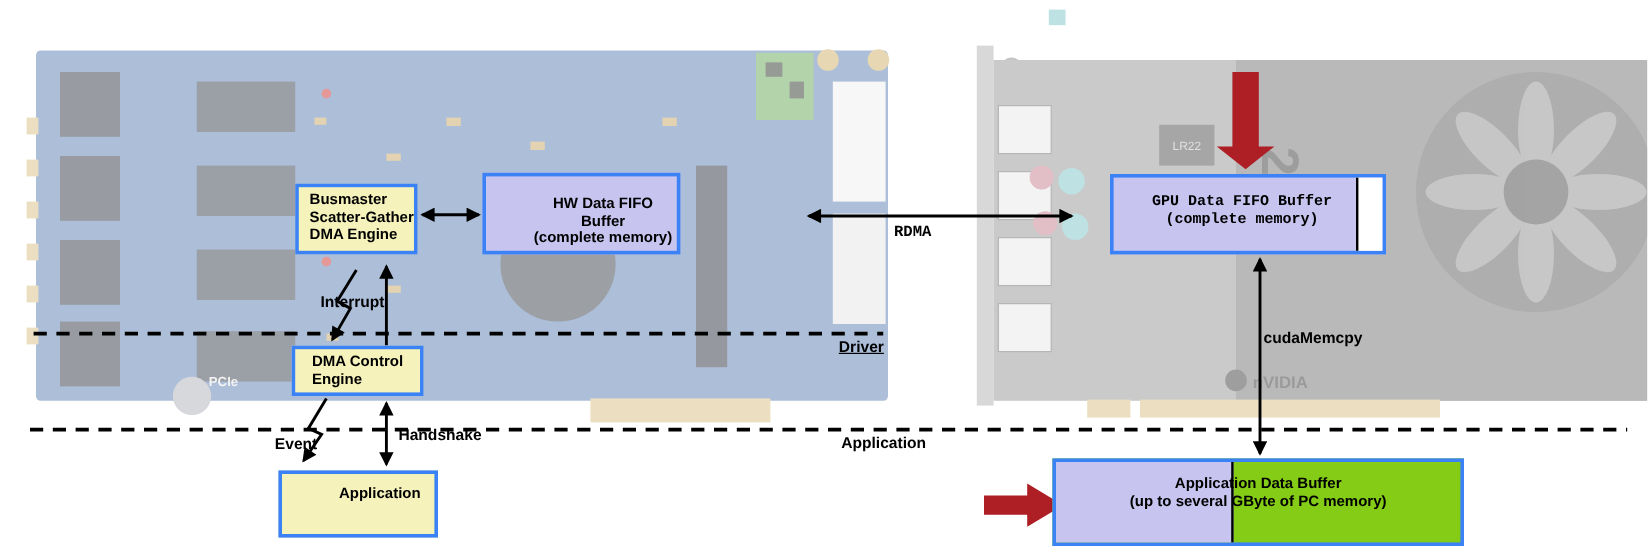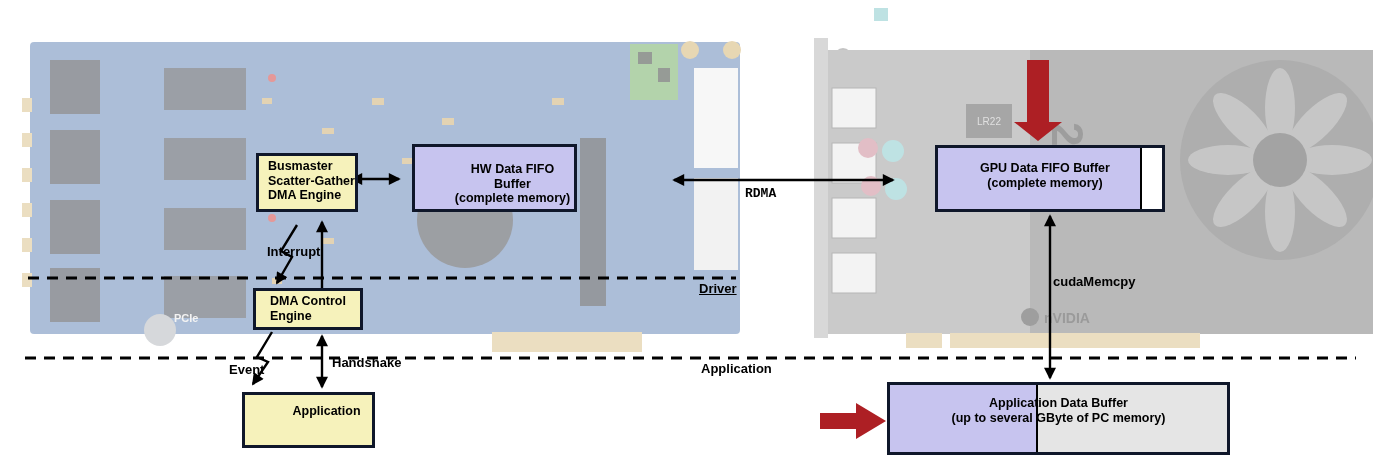--- a/index.html
+++ b/index.html
@@ -1,24 +1,24 @@
 <!DOCTYPE html>
 <html><head>
 <meta charset="utf-8">
 <style>
   html,body{margin:0;padding:0;background:#ffffff;}
   .canvas{position:relative;width:1373px;height:462px;background:#ffffff;overflow:hidden;
           font-family:"Liberation Sans",sans-serif;color:#000;}
   .wash{position:absolute;opacity:0.5;z-index:1;}
   .overlay{position:absolute;left:0;top:0;z-index:3;}
-  .box{position:absolute;border:3px solid #0f172a;box-sizing:border-box;z-index:4;
-       font-weight:bold;font-size:12.5px;line-height:14.5px;margin-left:10px;}
+  .box{position:absolute;border:3px solid #3b82f6;box-sizing:border-box;z-index:4;
+       font-weight:bold;font-size:12.5px;line-height:14.5px;}
   .yellow{background:#f6f2bb;}
   .purple{background:#c7c4ef;}
-  .whitebg{background:#e5e5e5;}
+  .whitebg{background:#84cc16;}
   .center{text-align:center;padding-left:36px;}
   .lbl{position:absolute;z-index:5;font-weight:bold;font-size:13px;white-space:nowrap;}
   .size-chip{position:absolute;border:3px solid #000;background:#fff;box-sizing:border-box;z-index:5;
              display:flex;align-items:center;justify-content:center;font-size:33px;font-weight:normal;}
   .gpu-strip{position:absolute;right:0;top:0;bottom:0;width:20px;background:#fff;border-left:2px solid #000;}
   .adb-purple{position:absolute;left:0;top:0;bottom:0;width:146px;background:#c7c4ef;border-right:2px solid #000;}
   .adb-text{position:absolute;left:0;top:11px;width:100%;text-align:center;z-index:2;}
   .box .ln{display:block;}
 </style>
 </head>
@@ -150,21 +150,21 @@
     <span class="ln">DMA Engine</span>
   </div>
 
   <div class="box purple center" style="left:402px;top:144px;width:165px;height:68px;padding-top:15px;">
     <span class="ln">HW Data FIFO Buffer</span>
     <span class="ln">(complete memory)</span>
   </div>
 
   <div class="box purple" style="left:925px;top:145px;width:230px;height:67px;">
     <div class="gpu-strip"></div>
-    <div class="center" style="padding:13px 24px 0 14px;">
+    <div class="center" style="padding:13px 24px 0 14px;font-family:Liberation Mono, monospace;">
       <span class="ln">GPU Data FIFO Buffer</span>
       <span class="ln">(complete memory)</span>
     </div>
   </div>
 
   <div class="box yellow" style="left:243px;top:288px;width:110px;height:42px;padding:3px 0 0 14px;">
     <span class="ln">DMA Control</span>
     <span class="ln">Engine</span>
   </div>
 

